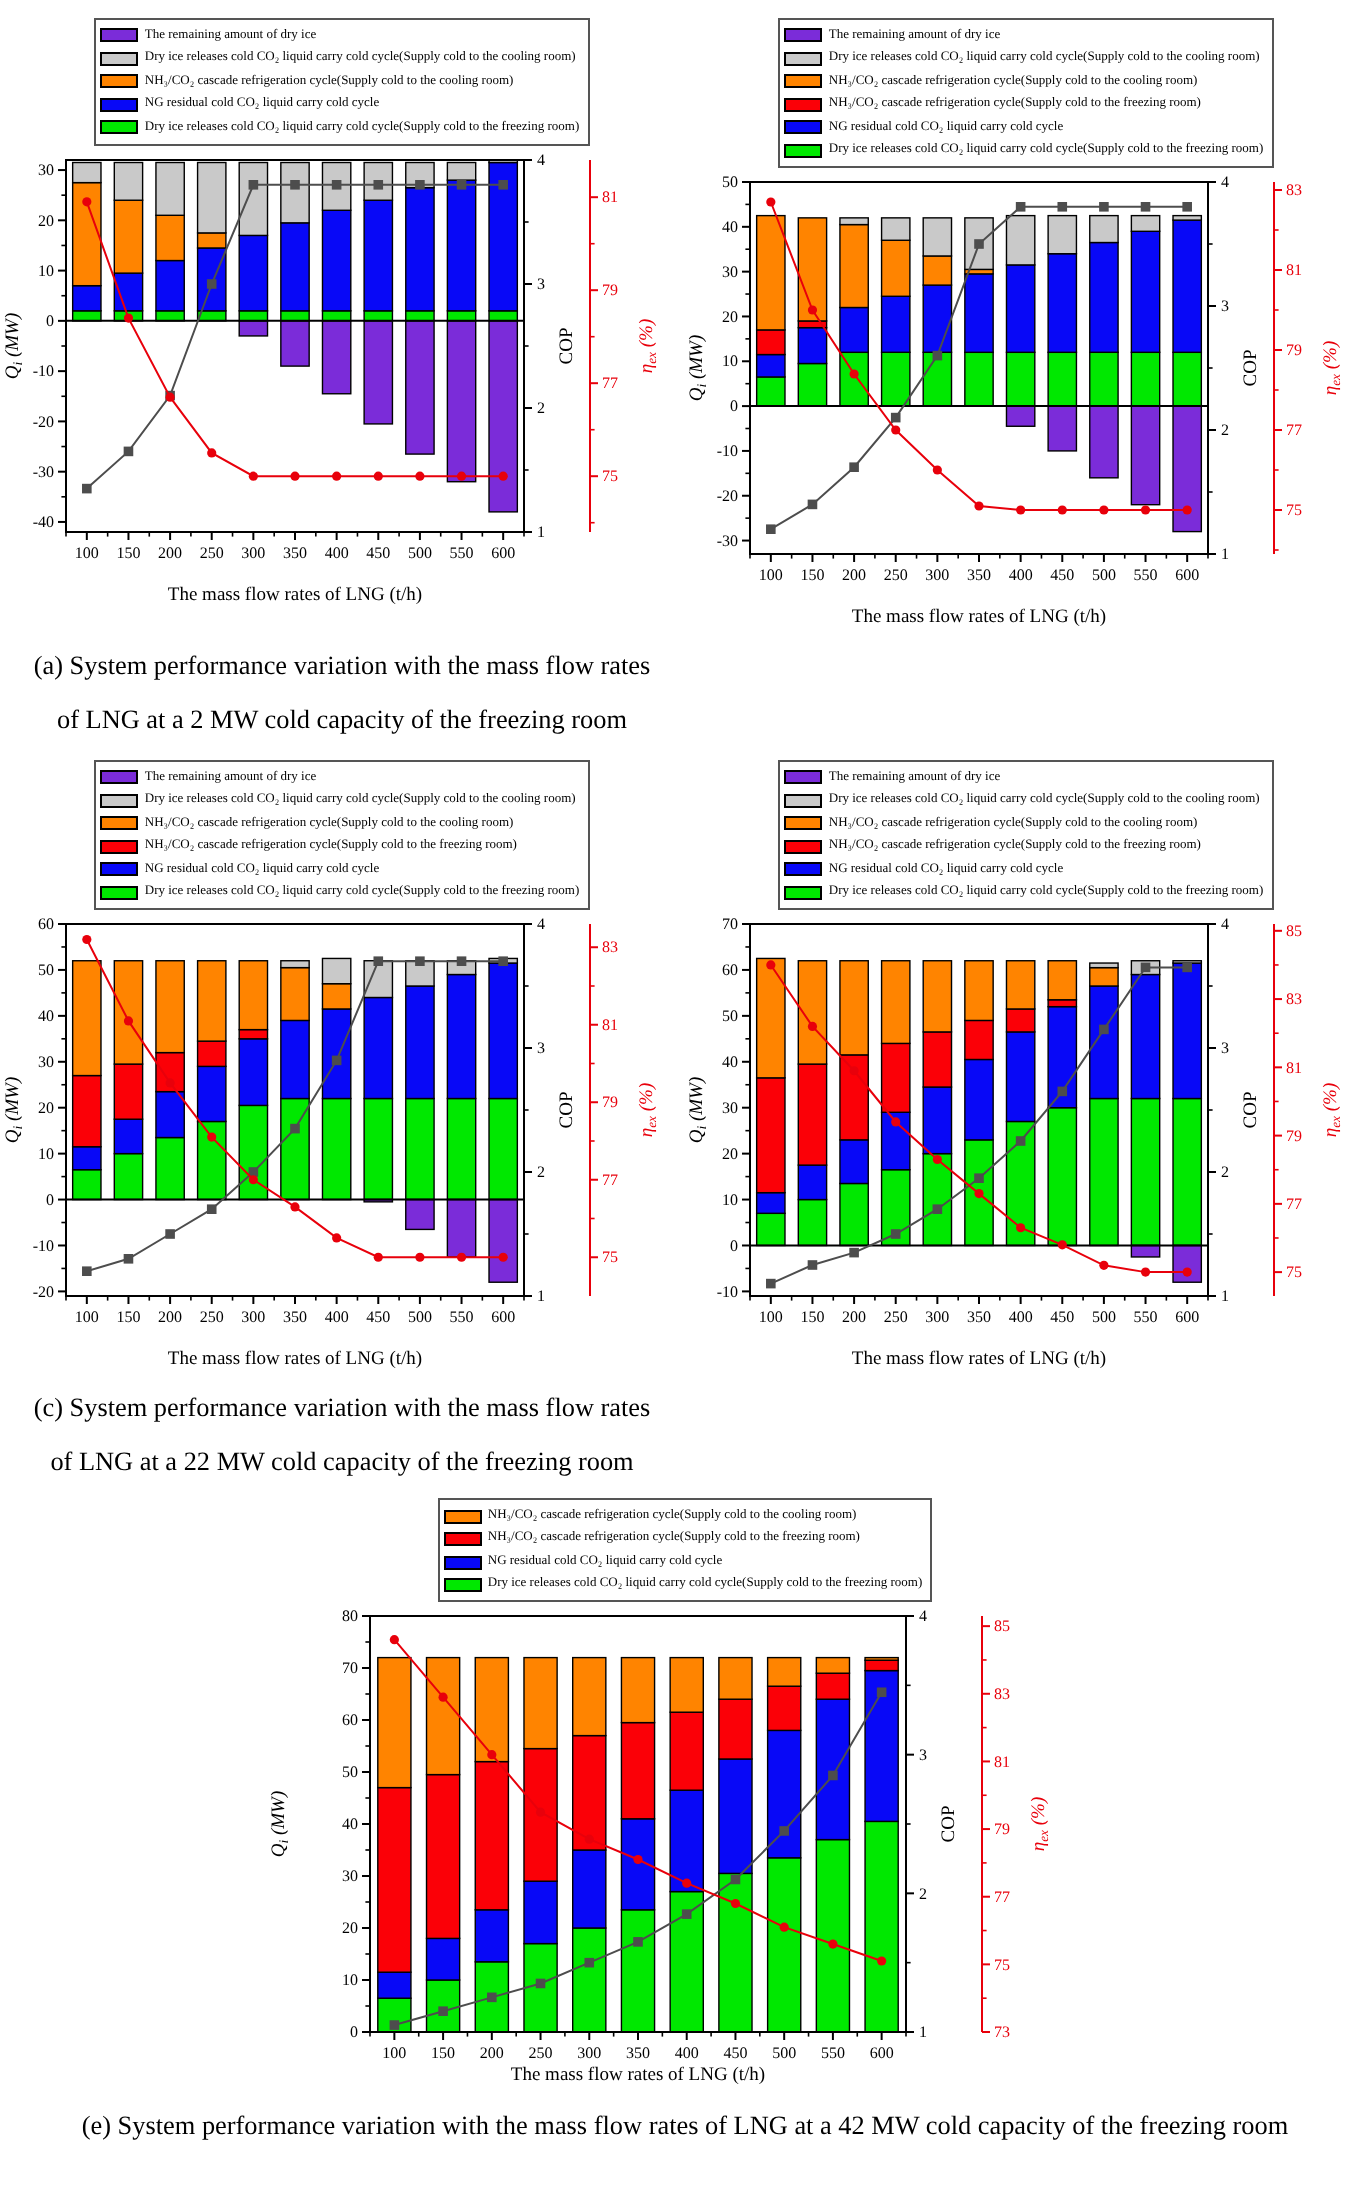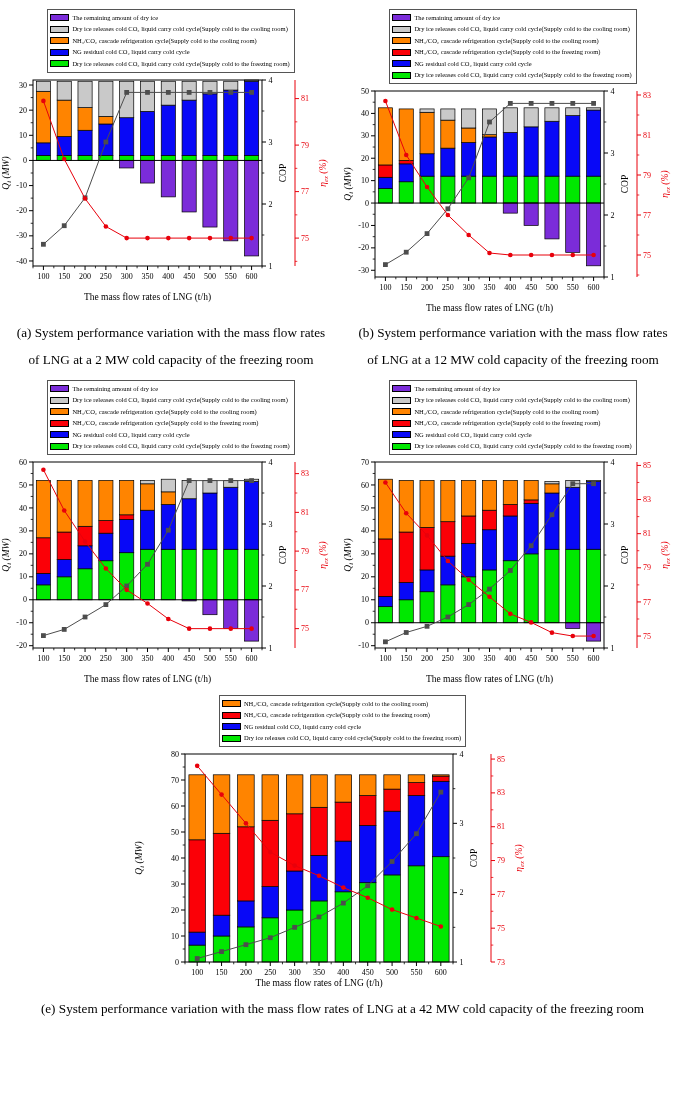--- a/index.html
+++ b/index.html
@@ -8,21 +8,21 @@
   .charts-row{display:flex;align-items:flex-start;}
   .chart{width:342px;margin:0;padding:0;}
   .chart.wide{width:420px;margin:4px auto 0;}
   .legend{border:1px solid #555;width:fit-content;max-width:97%;margin:5px auto 1px;
           padding:2px 4px 2px 2px;background:#fff;}
   .legend-row{display:flex;align-items:center;gap:3px;height:11.5px;}
   .legend-swatch{width:19px;height:7px;border:1px solid #000;flex:none;box-sizing:border-box;}
   .legend-label{font-size:6.5px;white-space:nowrap;line-height:1;}
   .plot{line-height:0;}
   svg{font-family:"Liberation Serif",serif;}
-  .caption-row{display:flex;margin:4px 0 2px;}
+  .caption-row{display:flex;margin:4px 0 2px;flex-direction:column;}
   .caption{width:342px;text-align:center;font-size:13.2px;line-height:2.05;
            padding:0 12px;box-sizing:border-box;}
   .caption-full{width:100%;text-align:center;font-size:13.2px;line-height:1.6;margin:8px 0 6px;}
 </style>
 </head>
 <body>
 
 <div class="page">
 
   <div class="charts-row">
@@ -395,21 +395,20 @@
             <circle cx="189.14" cy="170.00" r="2.3" fill="#e8000b"></circle>
             <circle cx="209.95" cy="170.00" r="2.3" fill="#e8000b"></circle>
             <circle cx="230.77" cy="170.00" r="2.3" fill="#e8000b"></circle>
             <circle cx="251.59" cy="170.00" r="2.3" fill="#e8000b"></circle>
           </svg></div>
     </figure>
   </div>
 
   <div class="caption-row">
     <div class="caption">(a) System performance variation with the mass flow rates of LNG at a 2 MW cold capacity of the freezing room</div>
-    <div class="caption">(b) System performance variation with the mass flow rates of LNG at a 12 MW cold capacity of the freezing room</div>
   </div>
 
   <div class="charts-row">
     <figure class="chart">
       <div class="legend">
           <div class="legend-row">
             <span class="legend-swatch" style="background: rgb(123, 44, 217);"></span>
             <span class="legend-label">The remaining amount of dry ice</span>
           </div>
           <div class="legend-row">
@@ -785,20 +784,21 @@
             <circle cx="168.32" cy="157.87" r="2.3" fill="#e8000b"></circle>
             <circle cx="189.14" cy="166.40" r="2.3" fill="#e8000b"></circle>
             <circle cx="209.95" cy="176.64" r="2.3" fill="#e8000b"></circle>
             <circle cx="230.77" cy="180.06" r="2.3" fill="#e8000b"></circle>
             <circle cx="251.59" cy="180.06" r="2.3" fill="#e8000b"></circle>
           </svg></div>
     </figure>
   </div>
 
   <div class="caption-row">
+    <div class="caption">(c) System performance variation with the mass flow rates of LNG at a 22 MW cold capacity of the freezing room</div>
   </div>
 
   <figure class="chart wide">
     <div class="legend">
         <div class="legend-row">
           <span class="legend-swatch" style="background: rgb(255, 132, 0);"></span>
           <span class="legend-label">NH₃/CO₂ cascade refrigeration cycle(Supply cold to the cooling room)</span>
         </div>
         <div class="legend-row">
           <span class="legend-swatch" style="background: rgb(251, 0, 7);"></span>

